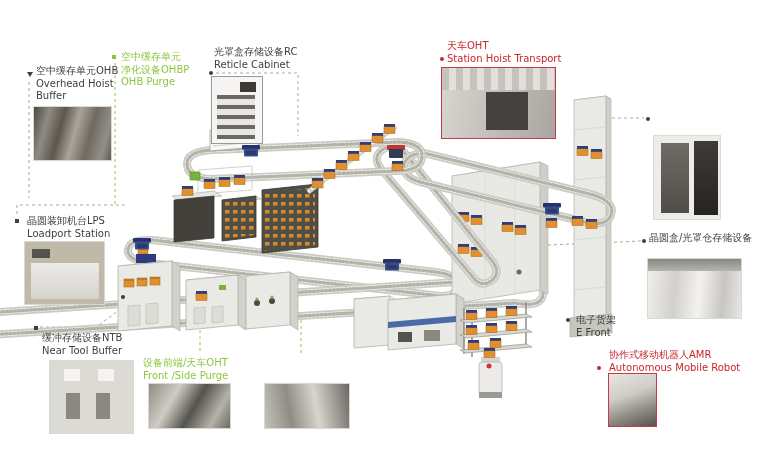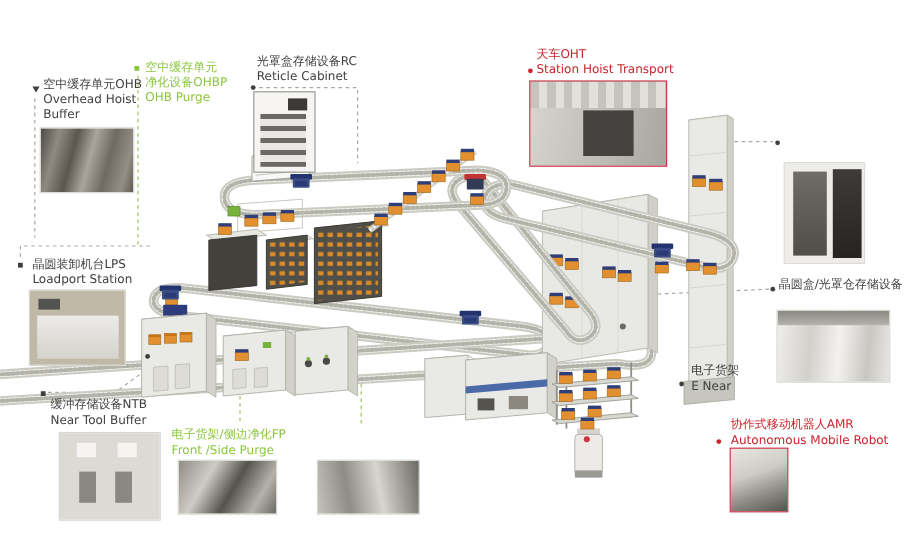--- a/index.html
+++ b/index.html
@@ -293,38 +293,38 @@
   <div>光罩盒存储设备RC</div>
   <div>Reticle Cabinet</div>
 </div>
 <div class="lbl red" style="left:447px;top:40px;width:160px">
   <div>天车OHT</div>
   <div>Station Hoist Transport</div>
 </div>
 <div class="lbl" style="left:649px;top:232px;width:116px">
   <div>晶圆盒/光罩仓存储设备</div>
 </div>
-<div class="lbl" style="left:576px;top:304px;width:80px">
+<div class="lbl" style="left:576px;top:314px;width:80px">
   <div>电子货架</div>
-  <div>E Near</div>
+  <div>E Front</div>
 </div>
 <div class="lbl red" style="left:609px;top:349px;width:156px">
   <div>协作式移动机器人AMR</div>
   <div>Autonomous Mobile Robot</div>
 </div>
 <div class="lbl" style="left:27px;top:215px;width:100px">
   <div>晶圆装卸机台LPS</div>
   <div>Loadport Station</div>
 </div>
 <div class="lbl" style="left:42px;top:332px;width:100px">
   <div>缓冲存储设备NTB</div>
   <div>Near Tool Buffer</div>
 </div>
 <div class="lbl grn" style="left:143px;top:357px;width:112px">
-  <div>电子货架/侧边净化FP</div>
+  <div>设备前端/天车OHT</div>
   <div>Front /Side Purge</div>
 </div>
 
 <div class="ph" id="ph-ohb" style="left:34px;top:107px;width:77px;height:53px"></div>
 <div class="ph" id="ph-rc" style="left:212px;top:77px;width:50px;height:66px"></div>
 <div class="ph redb" id="ph-oht" style="left:442px;top:68px;width:113px;height:70px"></div>
 <div class="ph" id="ph-tower" style="left:654px;top:136px;width:66px;height:83px"></div>
 <div class="ph" id="ph-wrs" style="left:648px;top:259px;width:93px;height:59px"></div>
 <div class="ph redb" id="ph-amr" style="left:609px;top:374px;width:47px;height:52px"></div>
 <div class="ph" id="ph-lps" style="left:25px;top:242px;width:79px;height:62px"></div>

